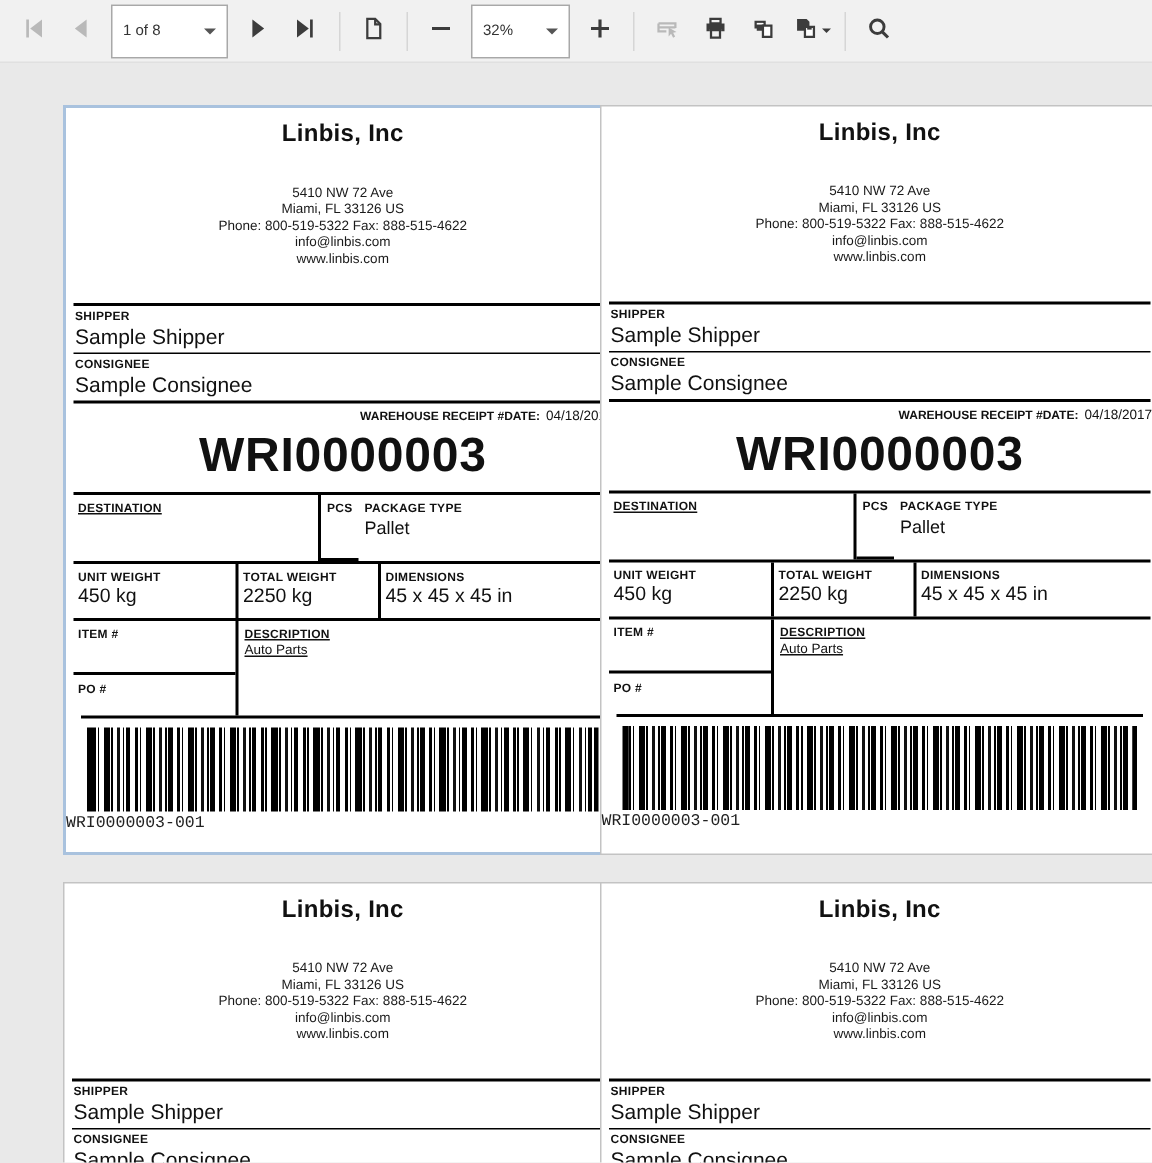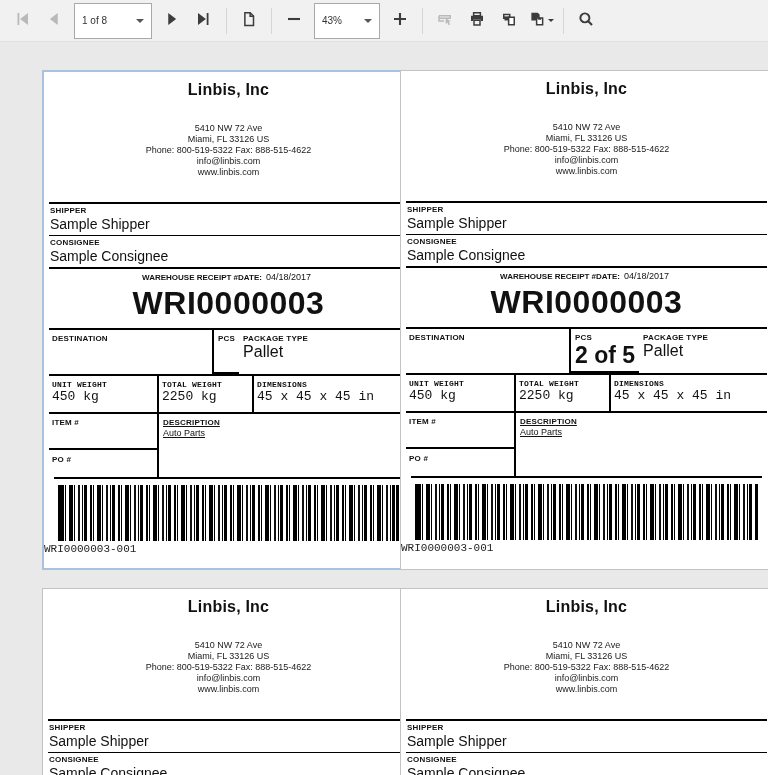--- a/index.html
+++ b/index.html
@@ -45,38 +45,38 @@
   .lblpad { padding:0 6px; }
   .company { text-align:center; font-size:16px; font-weight:bold; padding-top:9px; letter-spacing:0.2px; }
   .addr { text-align:center; font-size:9px; line-height:11px; margin-top:24px; color:#1a1a1a; }
   .rule  { border-top:2px solid #000; margin:0 5px; }
   .rule.thin { border-top-width:1px; }
   .addr-block { height:79px; }
 
   .fld-label { font-size:8px; font-weight:bold; letter-spacing:0.2px; padding:2px 0 0; }
   .fld-value { font-size:14px; line-height:17px; padding:1px 0 2px; }
 
-  .wr-row { display:flex; justify-content:center; align-items:baseline; padding:3px 0 1px; }
+  .wr-row { display:flex; justify-content:flex-end; align-items:baseline; padding:3px 0 1px; }
   .wr-left { font-size:8px; font-weight:bold; }
   .date-wrap { display:flex; gap:4px; align-items:baseline; padding-right:4px; }
   .date-label { font-size:8px; font-weight:bold; }
   .date-value { font-size:9px; }
 
   .big-number { text-align:center; font-size:32px; font-weight:bold; letter-spacing:0.5px; padding:2px 0 6px; }
 
   .grid-area { margin:0 5px; }
   .t-top { display:flex; border-top:2px solid #000; }
-  .dest-cell { width:165px; border-right:2px solid #000; padding:2px 3px; }
+  .dest-cell { width:165px; border-right:2px solid #000; padding:2px 3px;text-decoration:underline; }
   .t-right { flex:1; display:flex; }
   .pcs-cell { height:44px; border-bottom:2px solid #000; padding:2px 4px; }
   .pcs-value { font-size:23px; font-weight:bold; line-height:26px; }
   .pkg-cell { height:34px; padding:2px 4px; }
-  .pkg-value { font-size:16px; line-height:18px; }
+  .pkg-value { font-size:12px; line-height:18px; }
   .t-weights { display:flex; border-top:2px solid #000; height:38px; }
-  .w-cell { padding:2px 3px;font-family:Liberation Mono, monospace; }
+  .w-cell { padding:2px 3px; }
   .w1 { width:110px; border-right:2px solid #000; }
   .w2 { width:95px; border-right:2px solid #000; }
   .w3 { flex:1; }
   .w-value { font-size:13px; line-height:16px; }
   .t-item { display:flex; border-top:2px solid #000; }
   .item-col { width:110px; border-right:2px solid #000; display:flex; flex-direction:column; }
   .item-cell { height:36px; border-bottom:2px solid #000; padding:2px 3px; }
   .po-cell { height:27px; padding:3px 3px; }
   .desc-cell { flex:1; padding:2px 4px;text-decoration:underline; }
   .desc-value { font-size:9px; padding-top:1px; }
@@ -155,21 +155,21 @@
 
   <button class="tb-btn">
     <span>
       <svg viewBox="0 0 24 24" width="18" height="18">
           <path class="stroke" style="stroke-width:2.8" d="M4 12h16"></path>
         </svg>
     </span>
   </button>
 
   <div class="combo zoom">
-    <span>43%</span>
+    <span>32%</span>
     <span class="caret-down"></span>
   </div>
 
   <button class="tb-btn">
     <span>
       <svg viewBox="0 0 24 24" width="18" height="18">
           <path class="stroke" style="stroke-width:2.8" d="M4 12h16M12 4v16"></path>
         </svg>
     </span>
   </button>
@@ -339,21 +339,20 @@
     <div class="big-number">WRI0000003</div>
 
     <div class="grid-area">
       <div class="t-top">
         <div class="dest-cell">
           <div class="fld-label">DESTINATION</div>
         </div>
         <div class="t-right">
           <div class="pcs-cell">
             <div class="fld-label">PCS</div>
-            <div class="pcs-value">2 of 5</div>
           </div>
           <div class="pkg-cell">
             <div class="fld-label">PACKAGE TYPE</div>
             <div class="pkg-value">Pallet</div>
           </div>
         </div>
       </div>
       <div class="t-weights">
         <div class="w-cell w1">
           <div class="fld-label">UNIT WEIGHT</div>

